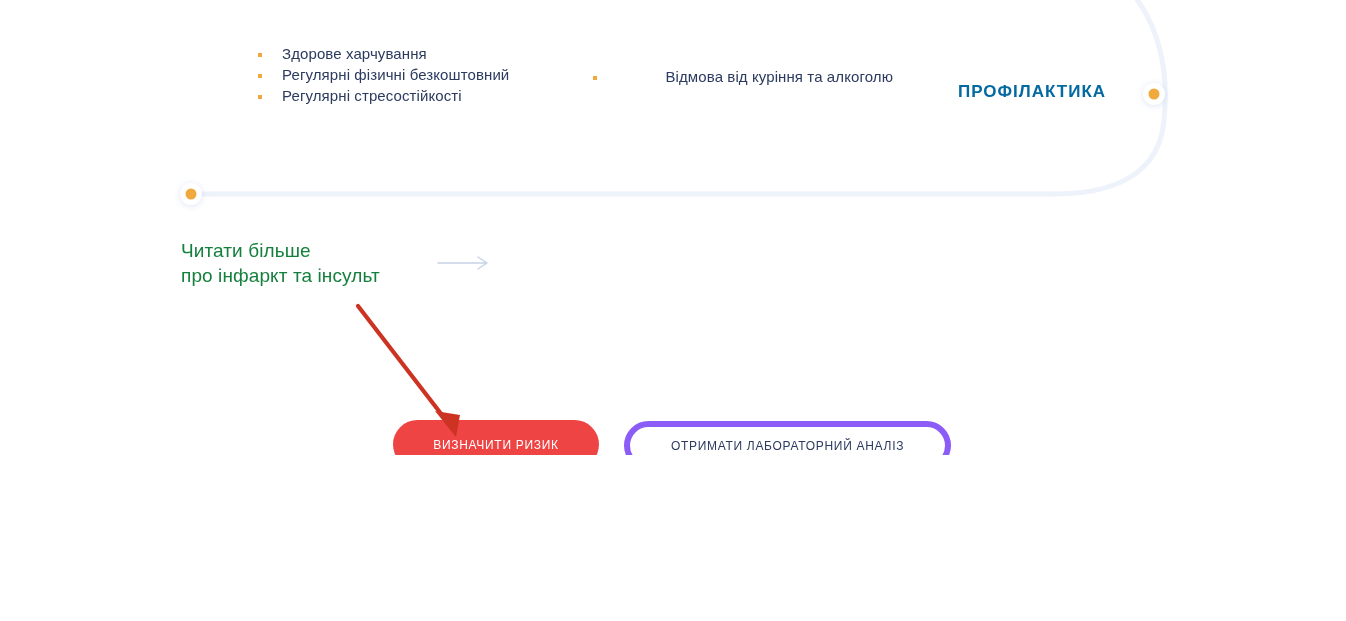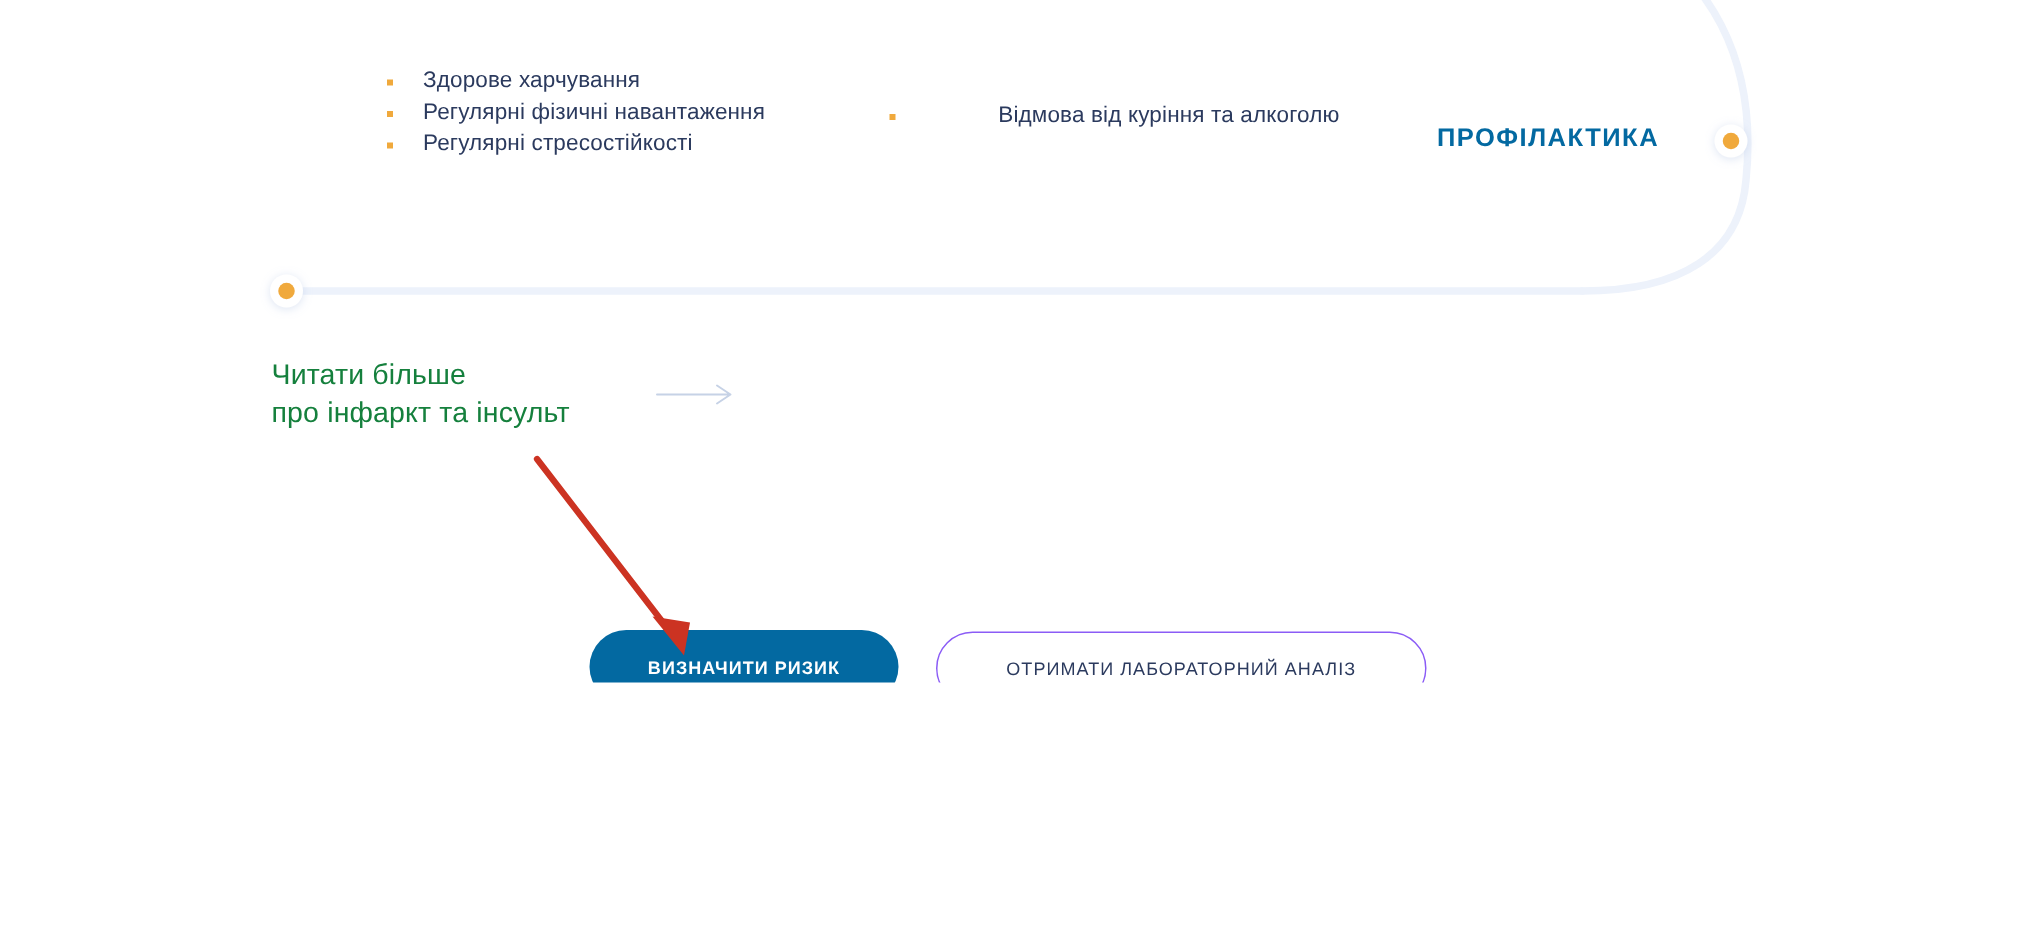--- a/index.html
+++ b/index.html
@@ -121,39 +121,38 @@
 
   
   .btn-primary {
     position: absolute;
     left: 393px;
     top: 420px;
     width: 206px;
     height: 49px;
     border: none;
     border-radius: 25px;
-    background: #0369a1;
+    background: #ef4444;
     color: #ffffff;
     font-family: "Liberation Sans", sans-serif;
     font-size: 12px;
     letter-spacing: 0.7px;
     cursor: pointer;
     display: flex;
     align-items: center;
     justify-content: center;
     white-space: nowrap;
-    font-weight: bold;
   }
   .btn-secondary {
     position: absolute;
     left: 624px;
     top: 421px;
     width: 327px;
     height: 49px;
-    border: 1px solid #8b5cf6;
+    border: 6px solid #8b5cf6;
     border-radius: 25px;
     background: #ffffff;
     color: #2B3A5E;
     font-family: "Liberation Sans", sans-serif;
     font-size: 12px;
     letter-spacing: 0.7px;
     cursor: pointer;
     display: flex;
     align-items: center;
     justify-content: center;
@@ -215,21 +214,21 @@
   </svg>
 
   <div class="bullets">
     <div class="bullet-col col-a">
       <div class="bullet-row">
         <span class="bullet-dot"></span>
         <span class="bullet-text">Здорове харчування</span>
       </div>
       <div class="bullet-row">
         <span class="bullet-dot"></span>
-        <span class="bullet-text">Регулярні фізичні навантаження</span>
+        <span class="bullet-text">Регулярні фізичні безкоштовний</span>
       </div>
       <div class="bullet-row">
         <span class="bullet-dot"></span>
         <span class="bullet-text">Регулярні стресостійкості</span>
       </div>
     </div>
 
     <div class="bullet-col col-b">
       <div class="bullet-row" style="margin-top:23px;justify-content:space-between;">
         <span class="bullet-dot"></span>

